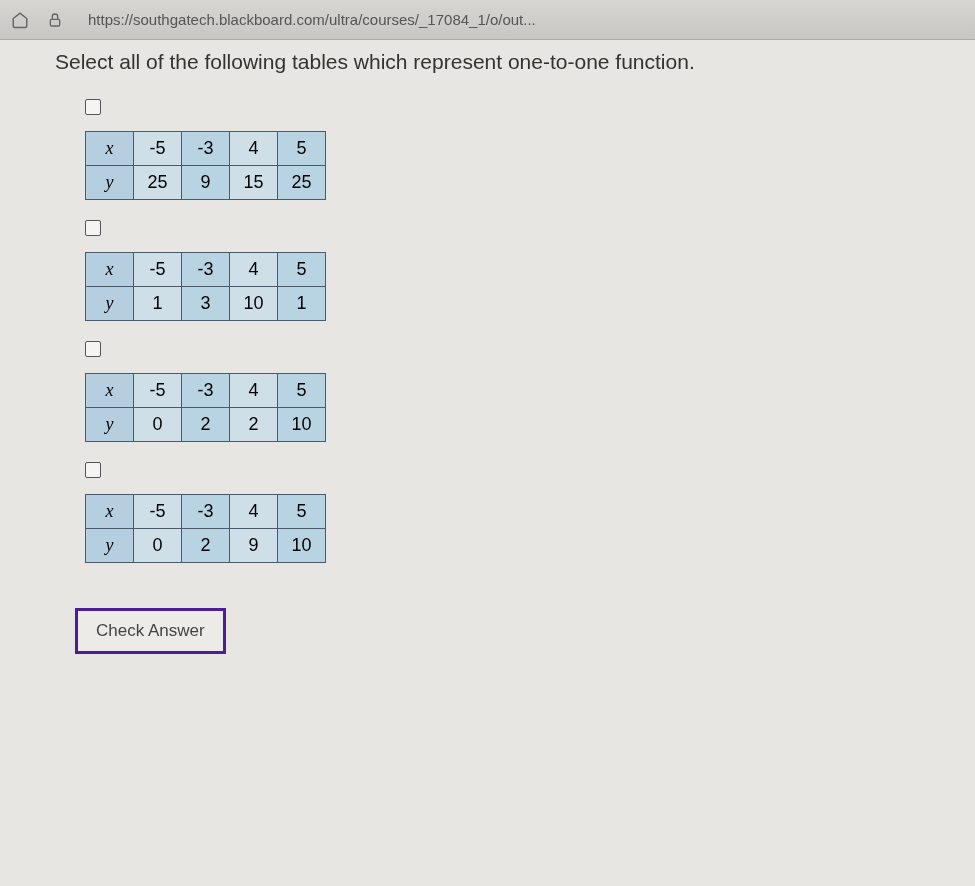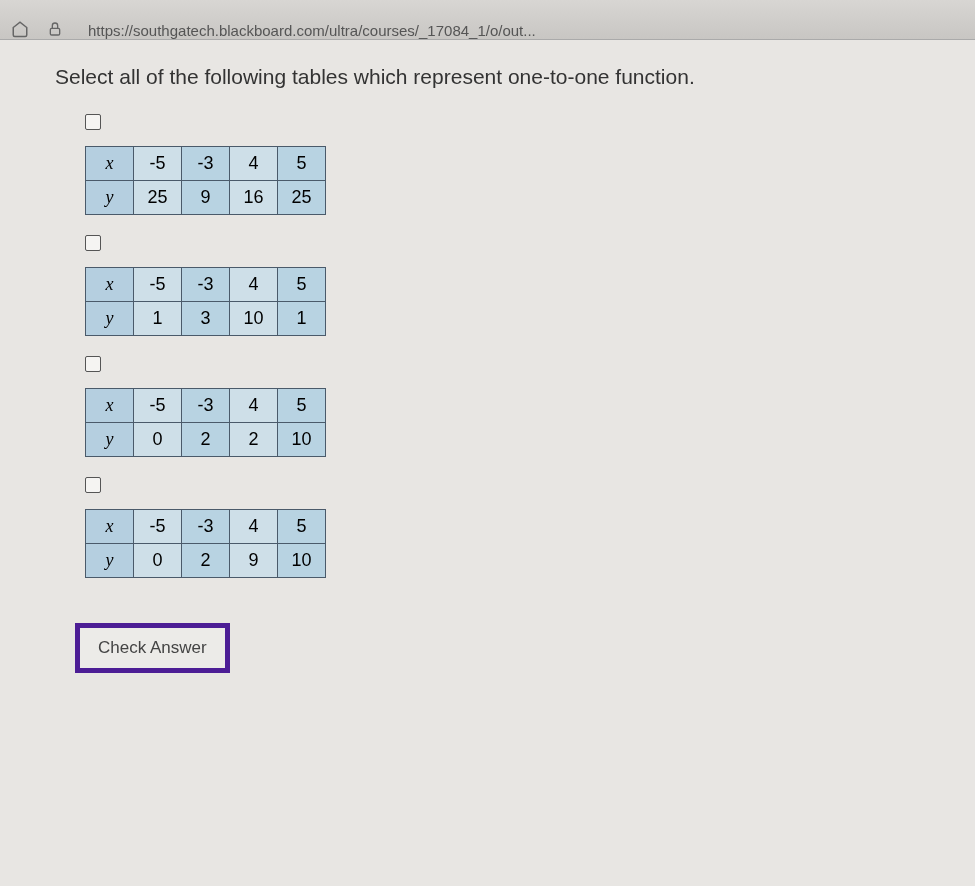--- a/index.html
+++ b/index.html
@@ -7,21 +7,21 @@
       font-family: Arial, sans-serif;
       background: #e8e6e3;
       width: 975px;
       height: 886px;
       overflow: hidden;
     }
     .browser-bar {
       height: 40px;
       background: linear-gradient(to bottom, #d8d6d3, #c8c6c3);
       display: flex;
-      align-items: flex-end;
+      align-items: center;
       padding: 0 10px;
       gap: 15px;
       border-bottom: 1px solid #aaa;
     }
     .nav-icon {
       width: 20px;
       height: 20px;
       display: flex;
       align-items: center;
       justify-content: center;
@@ -29,21 +29,21 @@
     }
     .url-bar {
       flex: 1;
       color: #555;
       font-size: 15px;
       padding-left: 8px;
       overflow: hidden;
       white-space: nowrap;
     }
     .content {
-      padding: 25px 55px;
+      padding: 10px 55px;
     }
     .question {
       font-size: 21px;
       color: #333;
       margin-bottom: 25px;
       font-weight: 500;
     }
     .option {
       margin-bottom: 20px;
     }
@@ -79,21 +79,21 @@
       background: #cedfe8;
     }
     .data-cell.alt {
       background: #b8d3e2;
     }
     .check-btn {
       margin-top: 25px;
       margin-left: 20px;
       padding: 10px 18px;
       background: #ecebe8;
-      border: 5px solid #4c1d95;
+      border: 3px solid #4c1d95;
       font-size: 17px;
       color: #444;
       cursor: pointer;
       font-family: Arial, sans-serif;
     }
   </style>
 </head>
 <body>
 
 <div class="browser-bar">
@@ -122,21 +122,21 @@
         <td class="header-cell">x</td>
         <td class="data-cell">-5</td>
         <td class="data-cell alt">-3</td>
         <td class="data-cell">4</td>
         <td class="data-cell alt">5</td>
       </tr>
       <tr>
         <td class="header-cell">y</td>
         <td class="data-cell">25</td>
         <td class="data-cell alt">9</td>
-        <td class="data-cell">16</td>
+        <td class="data-cell">15</td>
         <td class="data-cell alt">25</td>
       </tr>
     </tbody>
       </table>
   </div>
 
   <div class="option">
     <div class="checkbox"></div>
     <table class="data-table">
       <tbody>

